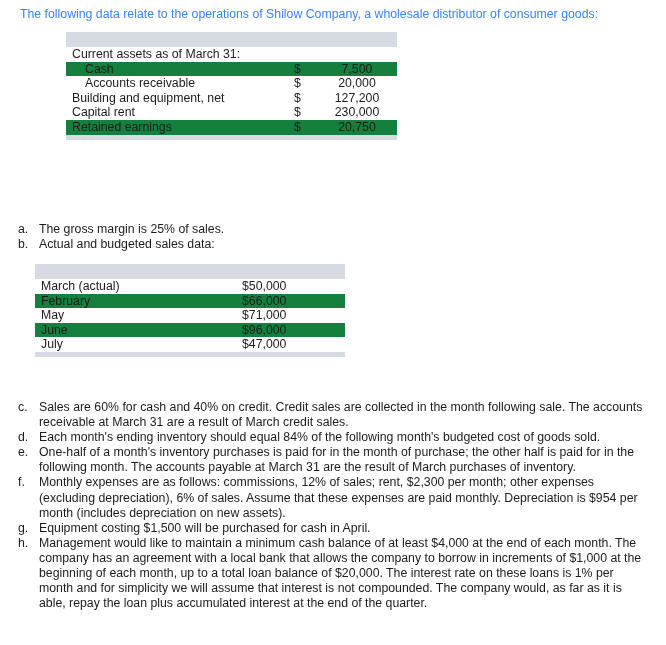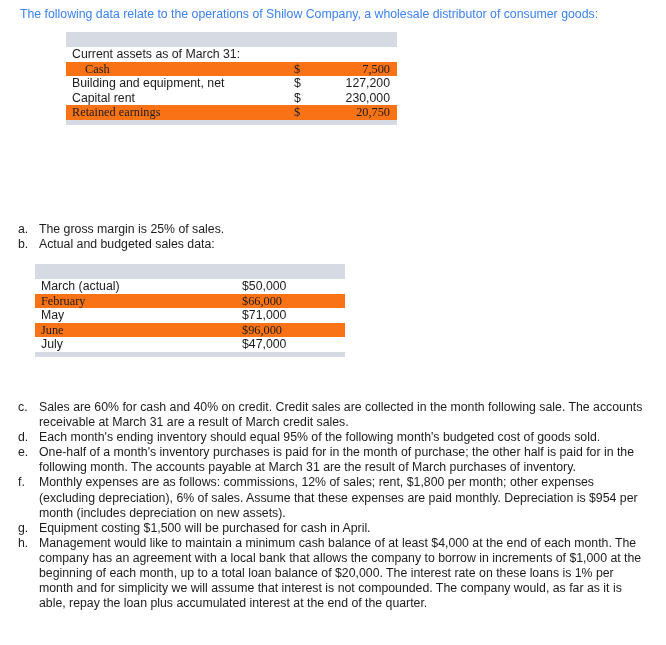--- a/index.html
+++ b/index.html
@@ -57,37 +57,36 @@
     table-layout: fixed;
   }
   .fin-table td {
     padding: 0;
     height: 14.6px;
     line-height: 14.6px;
     white-space: nowrap;
     vertical-align: middle;
   }
   .fin-table tr.stripe td {
-    background: #f97316;
-    font-family: Liberation Serif, serif;
+    background: #15803d;
   }
   .fin-table td.lbl {
     padding-left: 6px;
     text-align: left;
   }
   .fin-table td.lbl.ind {
     padding-left: 19px;
   }
   .fin-table td.cur {
     width: 30px;
     text-align: left;
     padding-left: 4px;
   }
   .fin-table td.num {
-    text-align: right;
+    text-align: center;
     padding-right: 7px;
     width: 66px;
   }
   .fin-table td.val {
     text-align: left;
     padding-right: 7px;
     width: 96px;
   }
 
   
@@ -142,20 +141,25 @@
             <td class="lbl">Current assets as of March 31:</td>
             <td class="cur"></td>
             <td class="num"></td>
           </tr>
           <tr class="stripe">
             <td class="lbl ind">Cash</td>
             <td class="cur">$</td>
             <td class="num">7,500</td>
           </tr>
           <tr>
+            <td class="lbl ind">Accounts receivable</td>
+            <td class="cur">$</td>
+            <td class="num">20,000</td>
+          </tr>
+          <tr>
             <td class="lbl">Building and equipment, net</td>
             <td class="cur">$</td>
             <td class="num">127,200</td>
           </tr>
           <tr>
             <td class="lbl">Capital rent</td>
             <td class="cur">$</td>
             <td class="num">230,000</td>
           </tr>
           <tr class="stripe">
@@ -208,29 +212,29 @@
     <div class="bar-bottom"></div>
   </div>
 
   <div class="list-block" id="list-ch">
       <div class="li">
         <span class="marker">c.</span>
         <span class="body">Sales are 60% for cash and 40% on credit. Credit sales are collected in the month following sale. The accounts receivable at March 31 are a result of March credit sales.</span>
       </div>
       <div class="li">
         <span class="marker">d.</span>
-        <span class="body">Each month's ending inventory should equal 95% of the following month's budgeted cost of goods sold.</span>
+        <span class="body">Each month's ending inventory should equal 84% of the following month's budgeted cost of goods sold.</span>
       </div>
       <div class="li">
         <span class="marker">e.</span>
         <span class="body">One-half of a month's inventory purchases is paid for in the month of purchase; the other half is paid for in the following month. The accounts payable at March 31 are the result of March purchases of inventory.</span>
       </div>
       <div class="li">
         <span class="marker">f.</span>
-        <span class="body">Monthly expenses are as follows: commissions, 12% of sales; rent, $1,800 per month; other expenses (excluding depreciation), 6% of sales. Assume that these expenses are paid monthly. Depreciation is $954 per month (includes depreciation on new assets).</span>
+        <span class="body">Monthly expenses are as follows: commissions, 12% of sales; rent, $2,300 per month; other expenses (excluding depreciation), 6% of sales. Assume that these expenses are paid monthly. Depreciation is $954 per month (includes depreciation on new assets).</span>
       </div>
       <div class="li">
         <span class="marker">g.</span>
         <span class="body">Equipment costing $1,500 will be purchased for cash in April.</span>
       </div>
       <div class="li">
         <span class="marker">h.</span>
         <span class="body">Management would like to maintain a minimum cash balance of at least $4,000 at the end of each month. The company has an agreement with a local bank that allows the company to borrow in increments of $1,000 at the beginning of each month, up to a total loan balance of $20,000. The interest rate on these loans is 1% per month and for simplicity we will assume that interest is not compounded. The company would, as far as it is able, repay the loan plus accumulated interest at the end of the quarter.</span>
       </div>
     </div>

